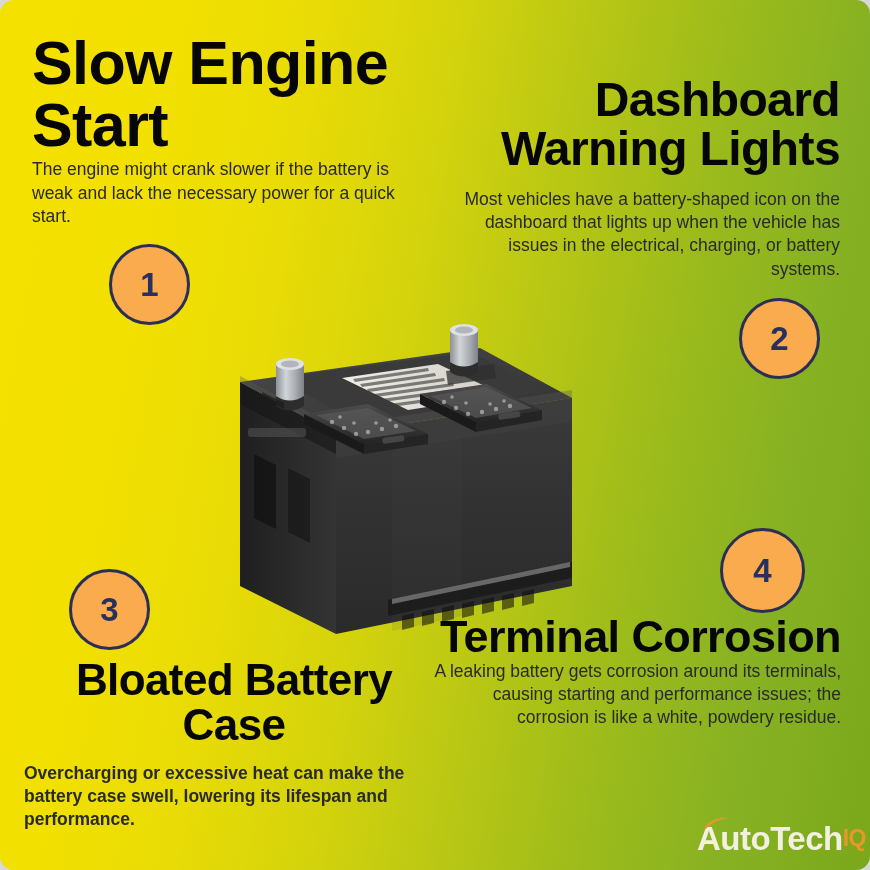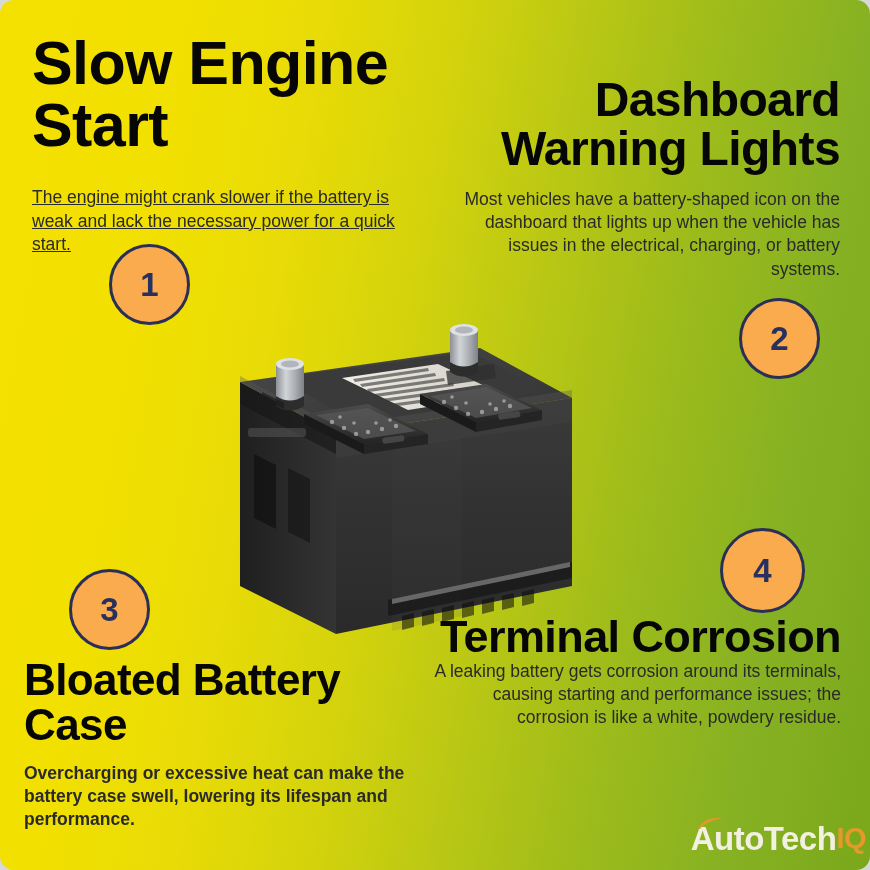--- a/index.html
+++ b/index.html
@@ -47,30 +47,30 @@
   .q-body {
     color: #2a2a2a;
     font-size: 17.5px;
     line-height: 1.33;
     margin: 0;
   }
 
   
   #quad1 { left: 32px; top: 26px; width: 400px; text-align: left; }
   #quad1 .q-title { font-size: 61px; margin-top: 6px; }
-  #quad1 .q-body { margin-top: 30px; width: 396px; text-decoration: underline; }
+  #quad1 .q-body { margin-top: 2px; width: 396px; }
 
   
   #quad2 { right: 30px; top: 76px; width: 430px; text-align: right; }
   #quad2 .q-title { font-size: 48px; }
   #quad2 .q-body { margin-top: 14px; margin-left: 29px; }
 
   
   #quad3 { left: 24px; top: 658px; width: 420px; text-align: left; }
-  #quad3 .q-title { font-size: 44px; }
+  #quad3 .q-title { font-size: 44px; text-align: center; }
   #quad3 .q-body { margin-top: 14px; width: 390px; font-weight: bold; }
 
   
   #quad4 { right: 29px; top: 614px; width: 420px; text-align: right; }
   #quad4 .q-title { font-size: 45px; }
   #quad4 .q-body { }
 
   
   .badge {
     position: absolute;
@@ -118,21 +118,21 @@
     height: 13px;
   }
   .logo-main {
     font-size: 33px;
     font-weight: bold;
     letter-spacing: -0.5px;
     color: #f3f0e2;
     line-height: 1;
   }
   .logo-iq {
-    font-size: 29px;
+    font-size: 23px;
     font-weight: bold;
     letter-spacing: -0.5px;
     color: #e8972b;
     line-height: 1;
   }
 </style>
 </head>
 <body>
 
 <div id="poster">

